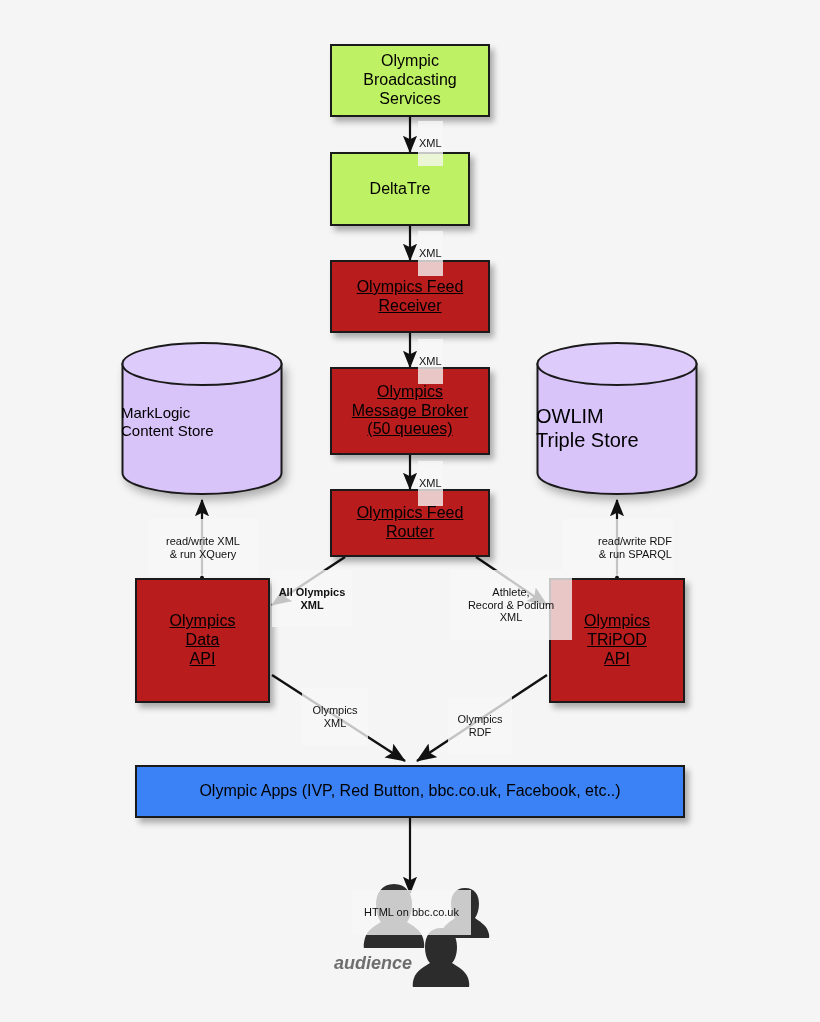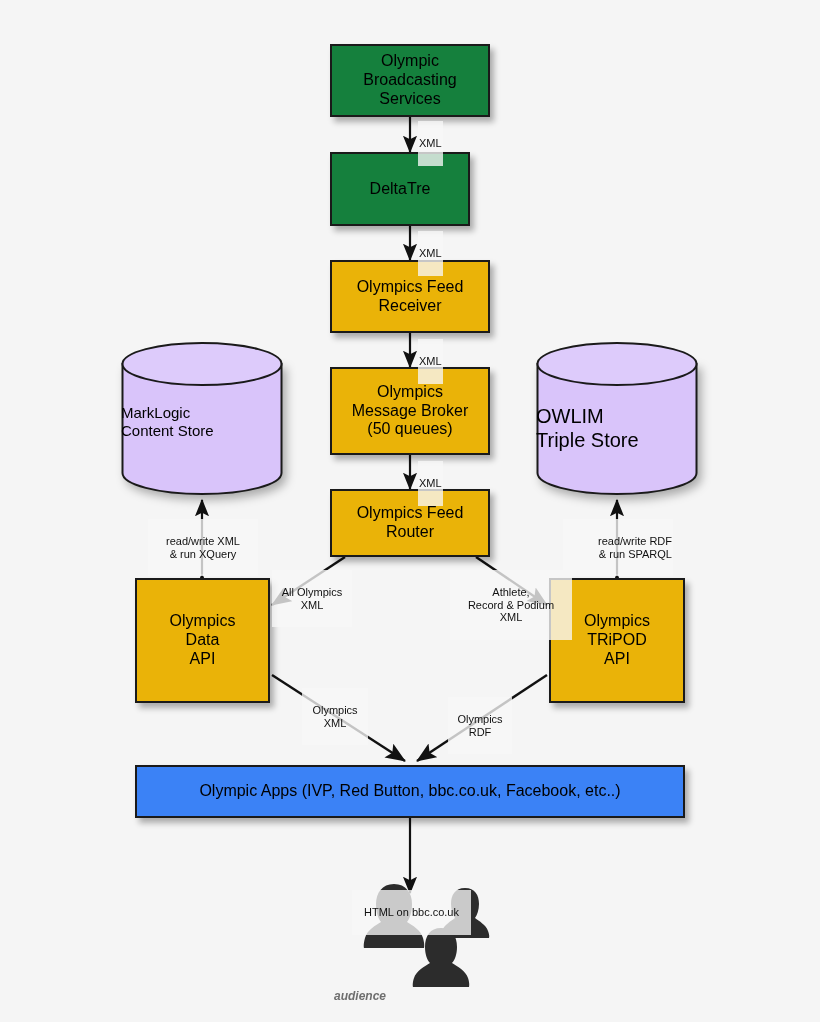--- a/index.html
+++ b/index.html
@@ -26,22 +26,22 @@
     border: 2px solid #1a1a1a;
     display: flex;
     align-items: center;
     justify-content: center;
     text-align: center;
     color: #000;
     line-height: 1.18;
     box-shadow: 4px 5px 6px rgba(0,0,0,0.30);
     z-index: 5;
   }
-  .node-orange { background: #15803d; }
-  .node-yellow { background: #eab308; }
+  .node-orange { background: #bef264; }
+  .node-yellow { background: #b91c1c; text-decoration: underline; }
   .node-green  { background: #3b82f6; }
 
   .node .label { padding: 0 6px; white-space: pre-line; }
 
   
   .cyl {
     position: absolute;
     z-index: 5;
   }
   .cyl svg { display: block; overflow: visible; }
@@ -167,39 +167,39 @@
   </svg>
   <div class="cyl-label" style="top:62px; font-size:20px;">OWLIM
 Triple Store</div>
 </div>
 
 <div class="elabel" style="left:418px; top:121px; font-size:11px;">XML</div>
 <div class="elabel" style="left:418px; top:231px; font-size:11px;">XML</div>
 <div class="elabel" style="left:418px; top:339px; font-size:11px;">XML</div>
 <div class="elabel" style="left:418px; top:461px; font-size:11px;">XML</div>
 
-<div class="elabel" style="left:272px; top:570px; width:78px; font-size:11px;">All Olympics
+<div class="elabel" style="left:272px; top:570px; width:78px; font-size:11px;font-weight:bold;">All Olympics
 XML</div>
 <div class="elabel" style="left:450px; top:570px; width:120px; font-size:11px;">Athlete,
 Record &amp; Podium
 XML</div>
 
 <div class="elabel" style="left:148px; top:519px; width:108px; font-size:11px;">read/write XML
 &amp; run XQuery</div>
 <div class="elabel" style="left:563px; top:519px; width:108px; font-size:11px;text-align:right;">read/write RDF
 &amp; run SPARQL</div>
 
 <div class="elabel" style="left:302px; top:688px; width:64px; font-size:11px;">Olympics
 XML</div>
 <div class="elabel" style="left:448px; top:697px; width:62px; font-size:11px;">Olympics
 RDF</div>
 
 <div class="elabel" style="left:352px; top:890px; width:117px; font-size:11px;">HTML on bbc.co.uk</div>
 
-<div class="audience-word" style="left:334px; top:953px; font-size:12px;margin-top:36px;">audience</div>
+<div class="audience-word" style="left:334px; top:953px; font-size:18px;">audience</div>
 
 <div class="person" style="left:358px; top:880px; width:72px; height:72px;">
   <svg width="72" height="72" viewBox="0 0 72 72">
     <path d="M36,4 C24,4 18,13 18,24 C18,32 20,38 23,42 C18,45 9,50 7,58 C5,65 6,68 6,68 L66,68 C66,68 67,65 65,58 C63,50 54,45 49,42 C52,38 54,32 54,24 C54,13 48,4 36,4 Z" fill="#2c2c2c"></path>
   </svg>
 </div>
 
 <div class="person" style="left:437px; top:885px; width:56px; height:56px;">
   <svg width="56" height="56" viewBox="0 0 56 56">
     <path d="M28,3 C18,3 14,10 14,19 C14,25 16,30 18,33 C14,36 7,40 5,46 C3,51 4,53 4,53 L52,53 C52,53 53,51 51,46 C49,40 42,36 38,33 C40,30 42,25 42,19 C42,10 38,3 28,3 Z" fill="#2c2c2c"></path>

